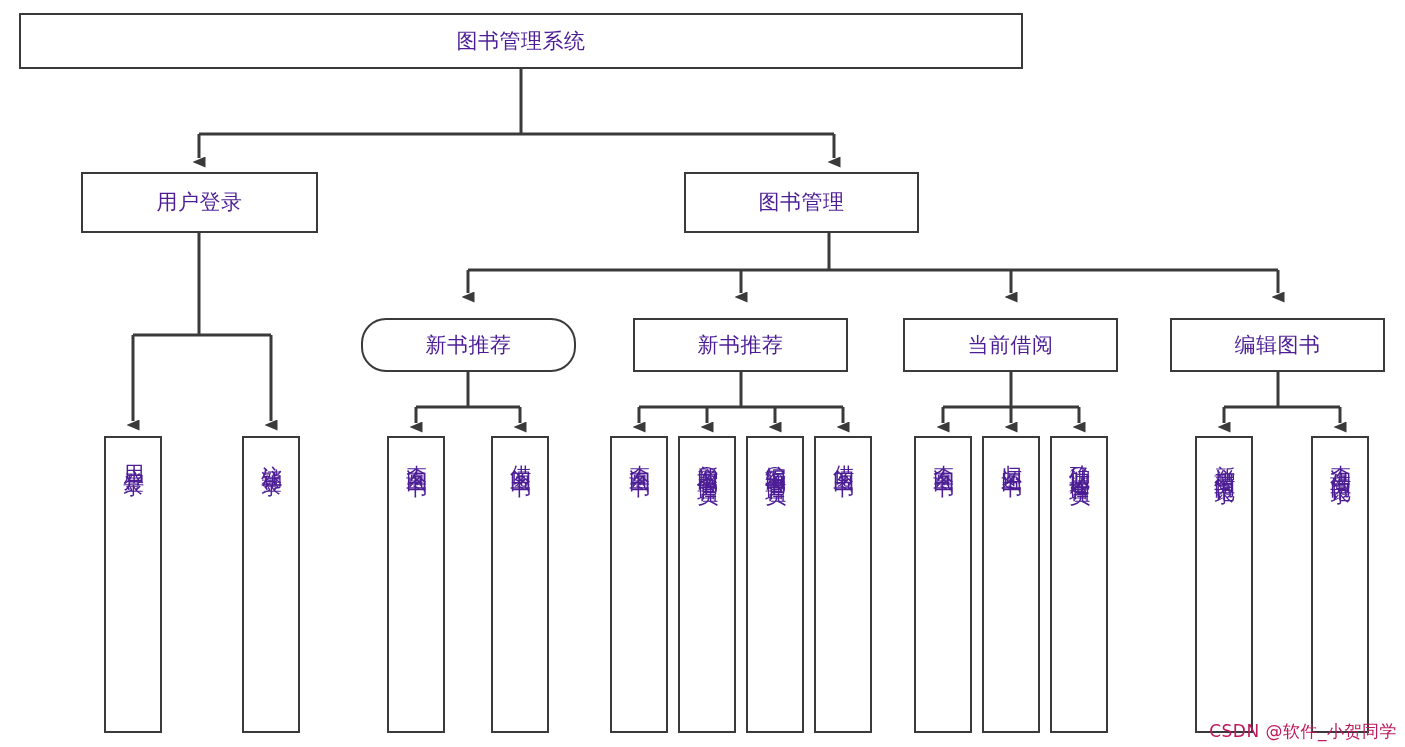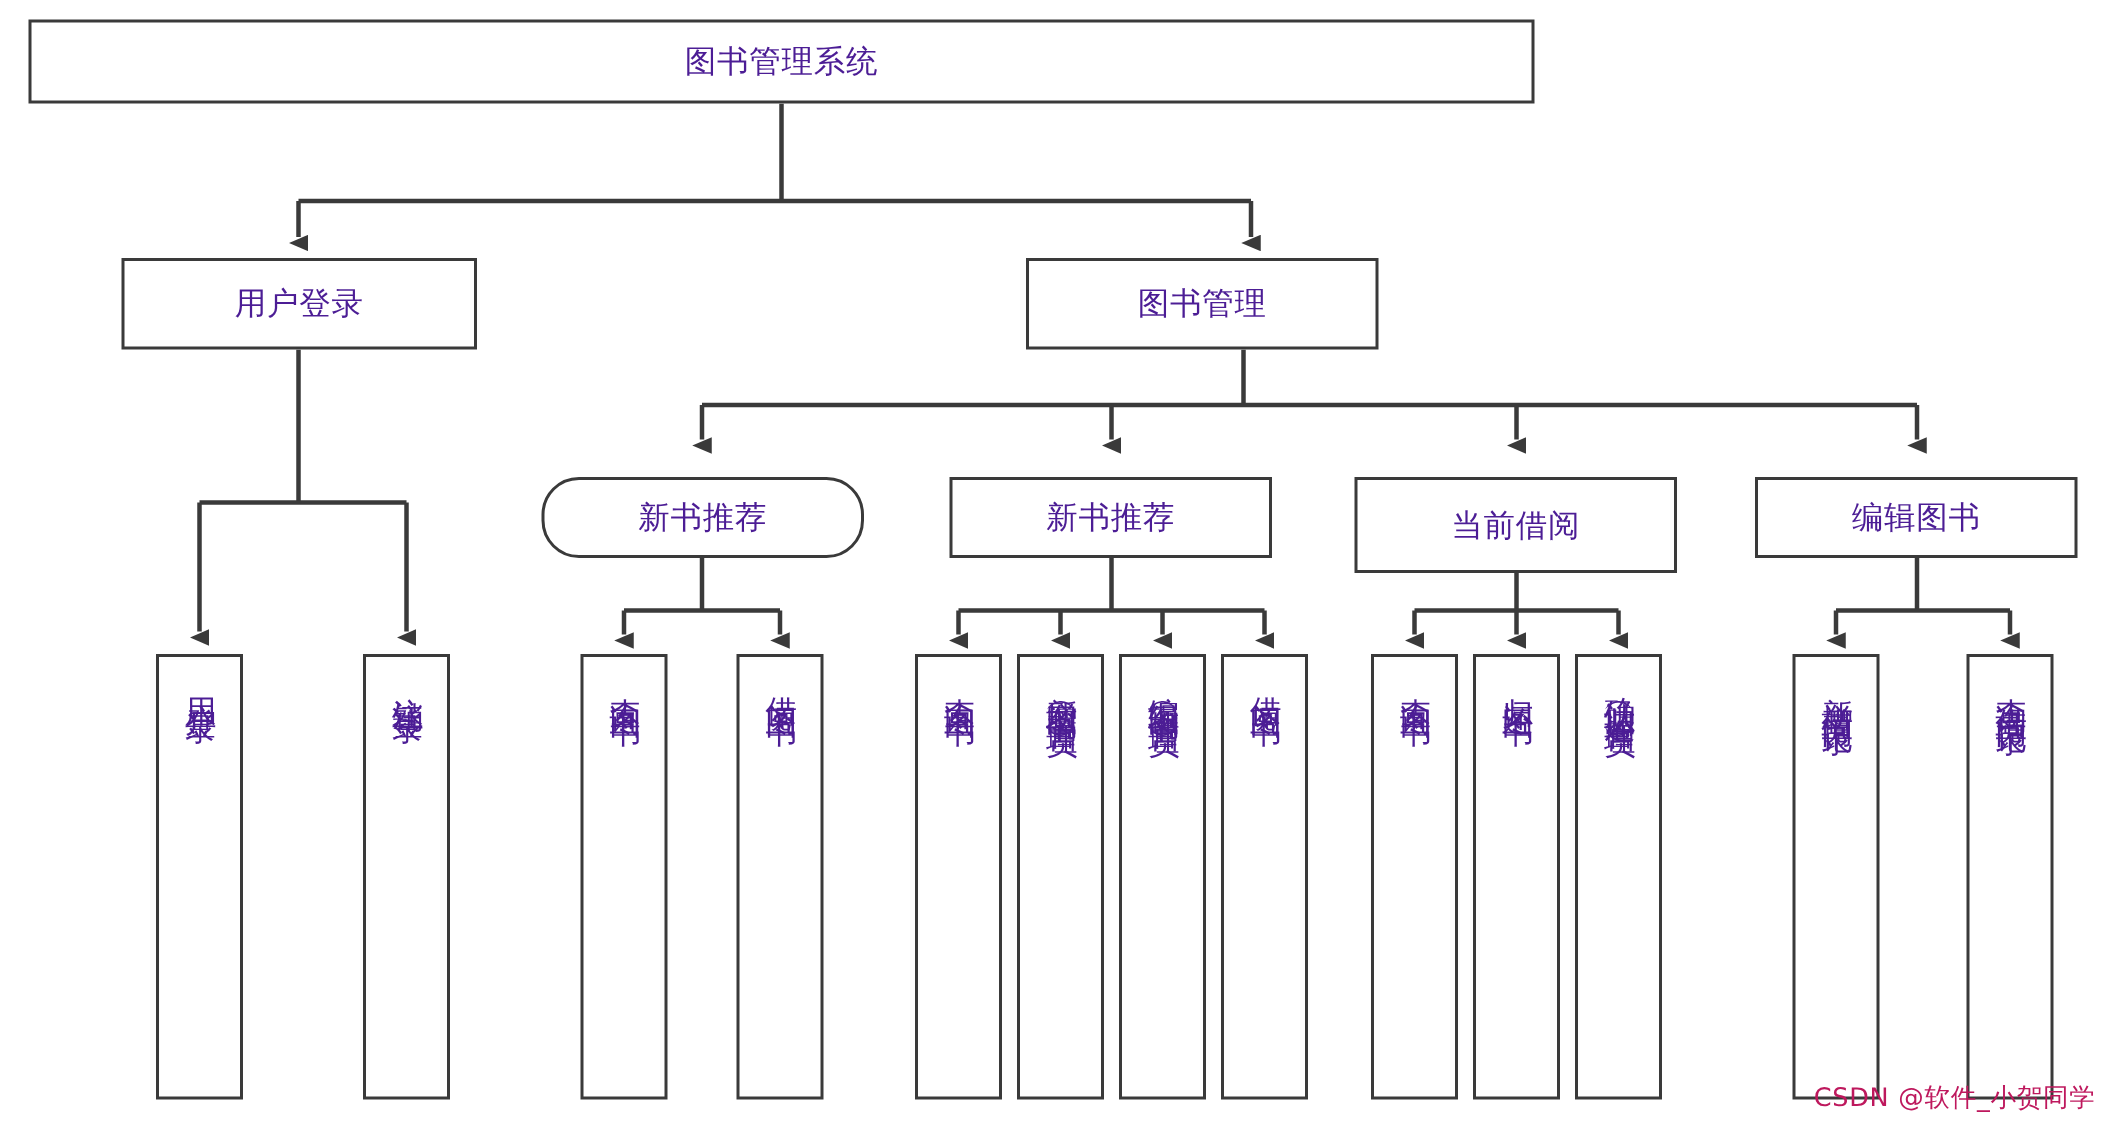--- a/index.html
+++ b/index.html
@@ -117,21 +117,21 @@
   <div class="node horiz" style="left:684px;top:172px;width:235px;height:61px;">
     <span class="lbl">图书管理</span>
   </div>
 
   <div class="node horiz" style="left:361px;top:318px;width:215px;height:54px;border-radius:25px;">
     <span class="lbl">新书推荐</span>
   </div>
   <div class="node horiz" style="left:633px;top:318px;width:215px;height:54px;">
     <span class="lbl">新书推荐</span>
   </div>
-  <div class="node horiz" style="left:903px;top:318px;width:215px;height:64px;">
+  <div class="node horiz" style="left:903px;top:318px;width:215px;height:54px;">
     <span class="lbl">当前借阅</span>
   </div>
   <div class="node horiz" style="left:1170px;top:318px;width:215px;height:54px;">
     <span class="lbl">编辑图书</span>
   </div>
 
   <div class="node vert" style="left:104px;top:436px;width:58px;height:297px;">
     <span class="lbl">用户登录</span>
   </div>
   <div class="node vert" style="left:242px;top:436px;width:58px;height:297px;">

